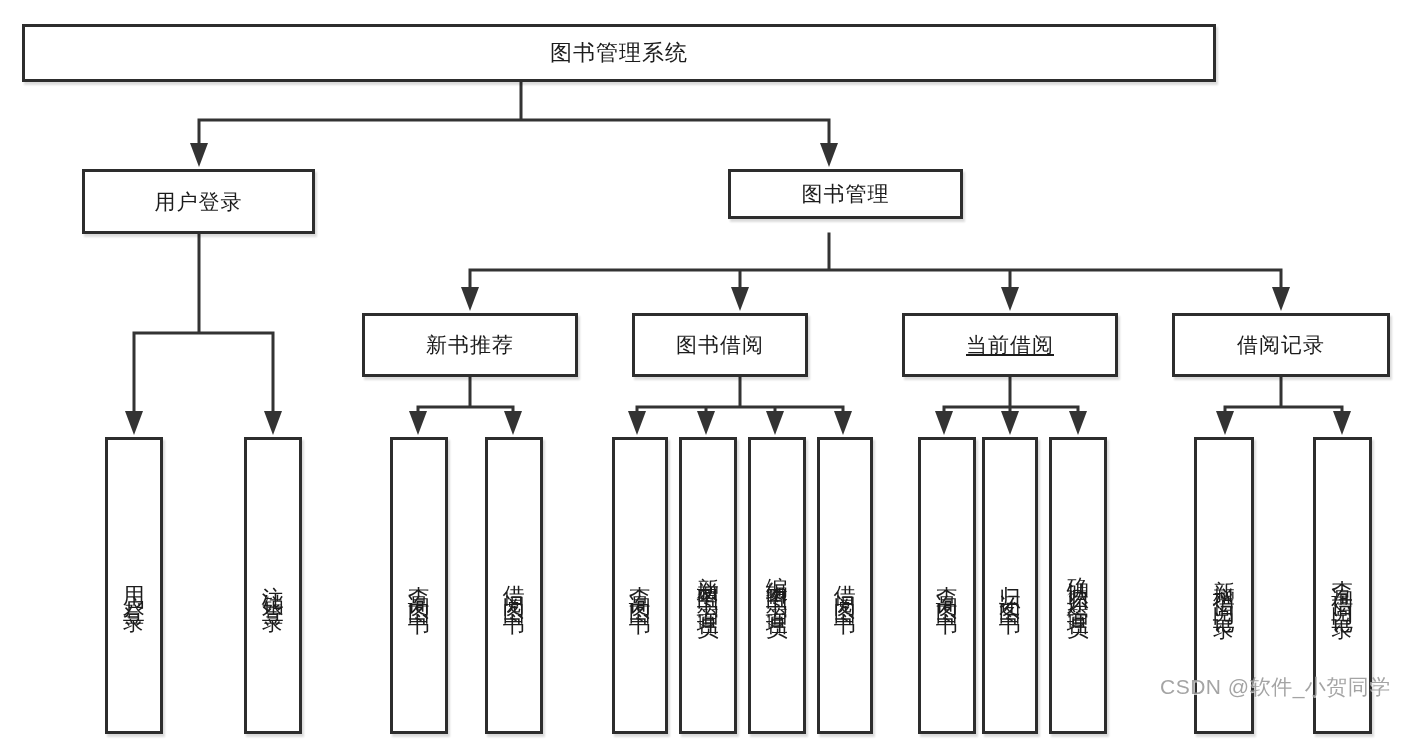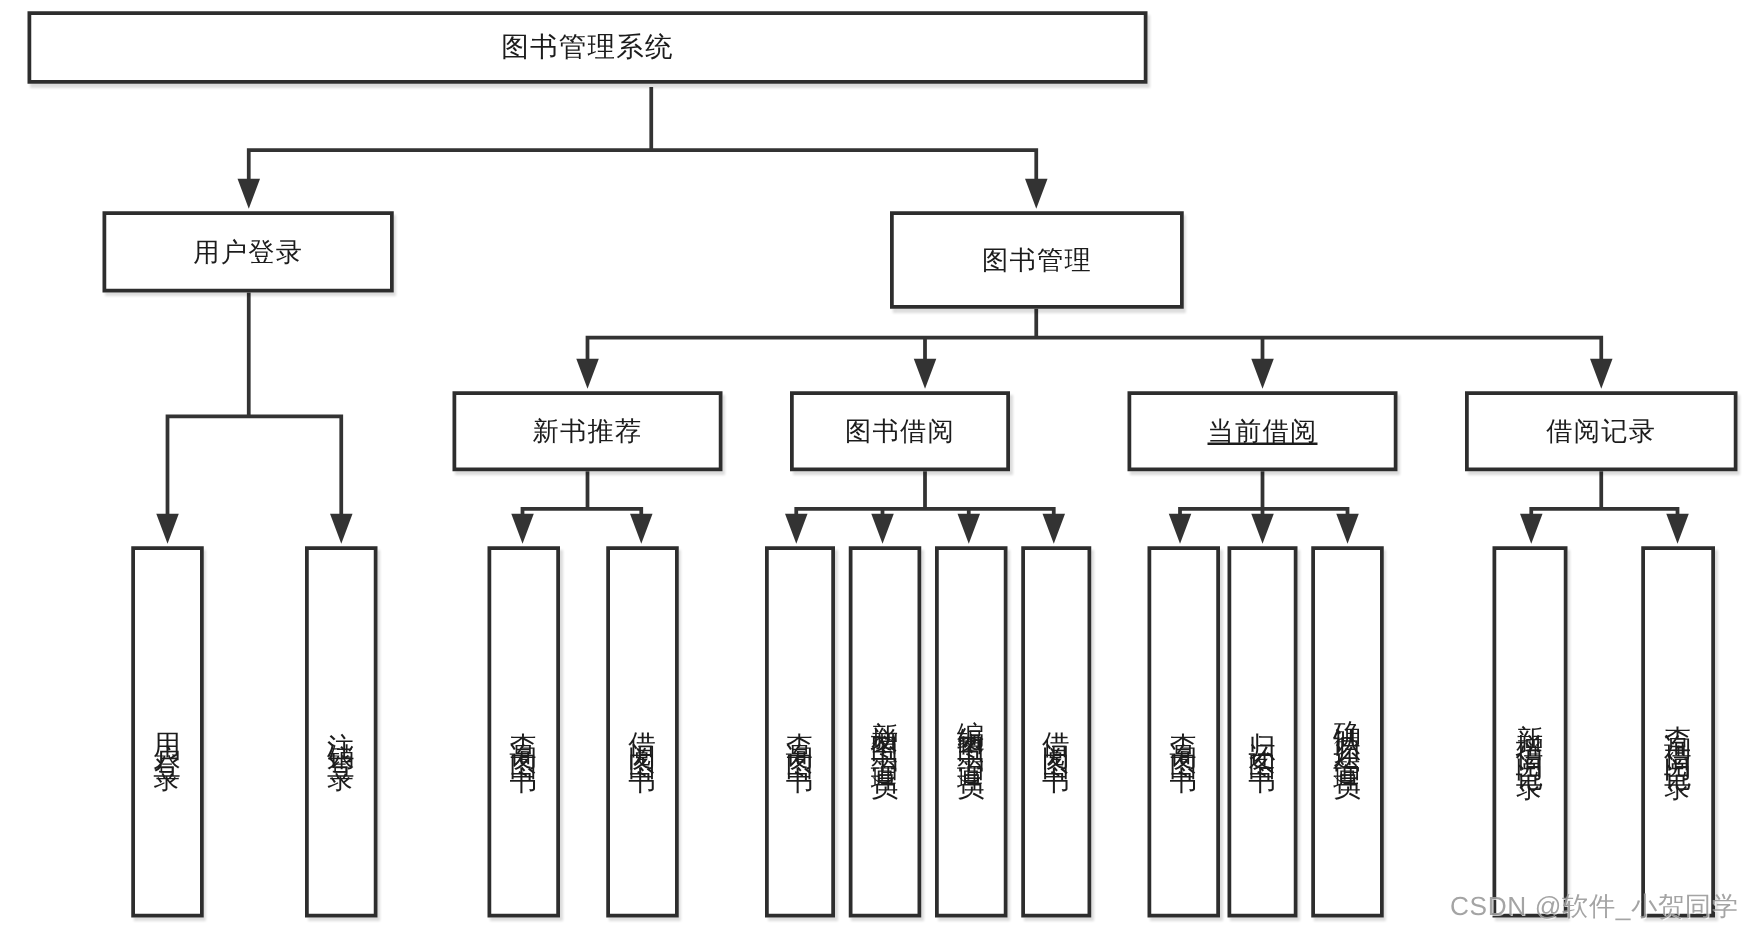--- a/index.html
+++ b/index.html
@@ -29,21 +29,21 @@
   .root-label{font-size:22px;letter-spacing:1px;}
   .leaf .vlabel{
     writing-mode:vertical-rl;
     text-orientation:mixed;
     font-size:22px;
     letter-spacing:9px;
     line-height:1.15;
     white-space:nowrap;
   }
   .watermark{
-    position:absolute;left:1160px;top:711px;
+    position:absolute;left:1160px;top:673px;
     font-size:21px;color:var(--color-watermark);
     letter-spacing:0.5px;white-space:nowrap;
     text-shadow:1px 1px 0 rgba(255,255,255,0.8);
     opacity:0.9;
   }
 </style>
 </head>
 <body>
 
 <div class="canvas">
@@ -84,28 +84,28 @@
       <polygon class="head" points="1001,411 1019,411 1010,435"></polygon>
       <polygon class="head" points="1069,411 1087,411 1078,435"></polygon>
     </g>
     <g>
       <path class="wire" d="M1281,377 V407 M1225,407 H1342 M1225,407 V415 M1342,407 V415"></path>
       <polygon class="head" points="1216,411 1234,411 1225,435"></polygon>
       <polygon class="head" points="1333,411 1351,411 1342,435"></polygon>
     </g>
   </svg>
 
-  <div class="box" style="left:22px;top:9px;width:896px;height:58px;">
+  <div class="box" style="left:22px;top:24px;width:1194px;height:58px;">
     <span class="root-label">图书管理系统</span>
   </div>
 
   <div class="box" style="left:82px;top:169px;width:233px;height:65px;">
     <span class="hlabel">用户登录</span>
   </div>
-  <div class="box" style="left:712px;top:169px;width:235px;height:78px;justify-content:center;">
+  <div class="box" style="left:728px;top:169px;width:235px;height:50px;justify-content:center;">
     <span class="hlabel">图书管理</span>
   </div>
 
   <div class="box" style="left:362px;top:313px;width:216px;height:64px;">
     <span class="hlabel">新书推荐</span>
   </div>
   <div class="box" style="left:632px;top:313px;width:176px;height:64px;">
     <span class="hlabel">图书借阅</span>
   </div>
   <div class="box" style="left:902px;top:313px;width:216px;height:64px;text-decoration:underline;">

